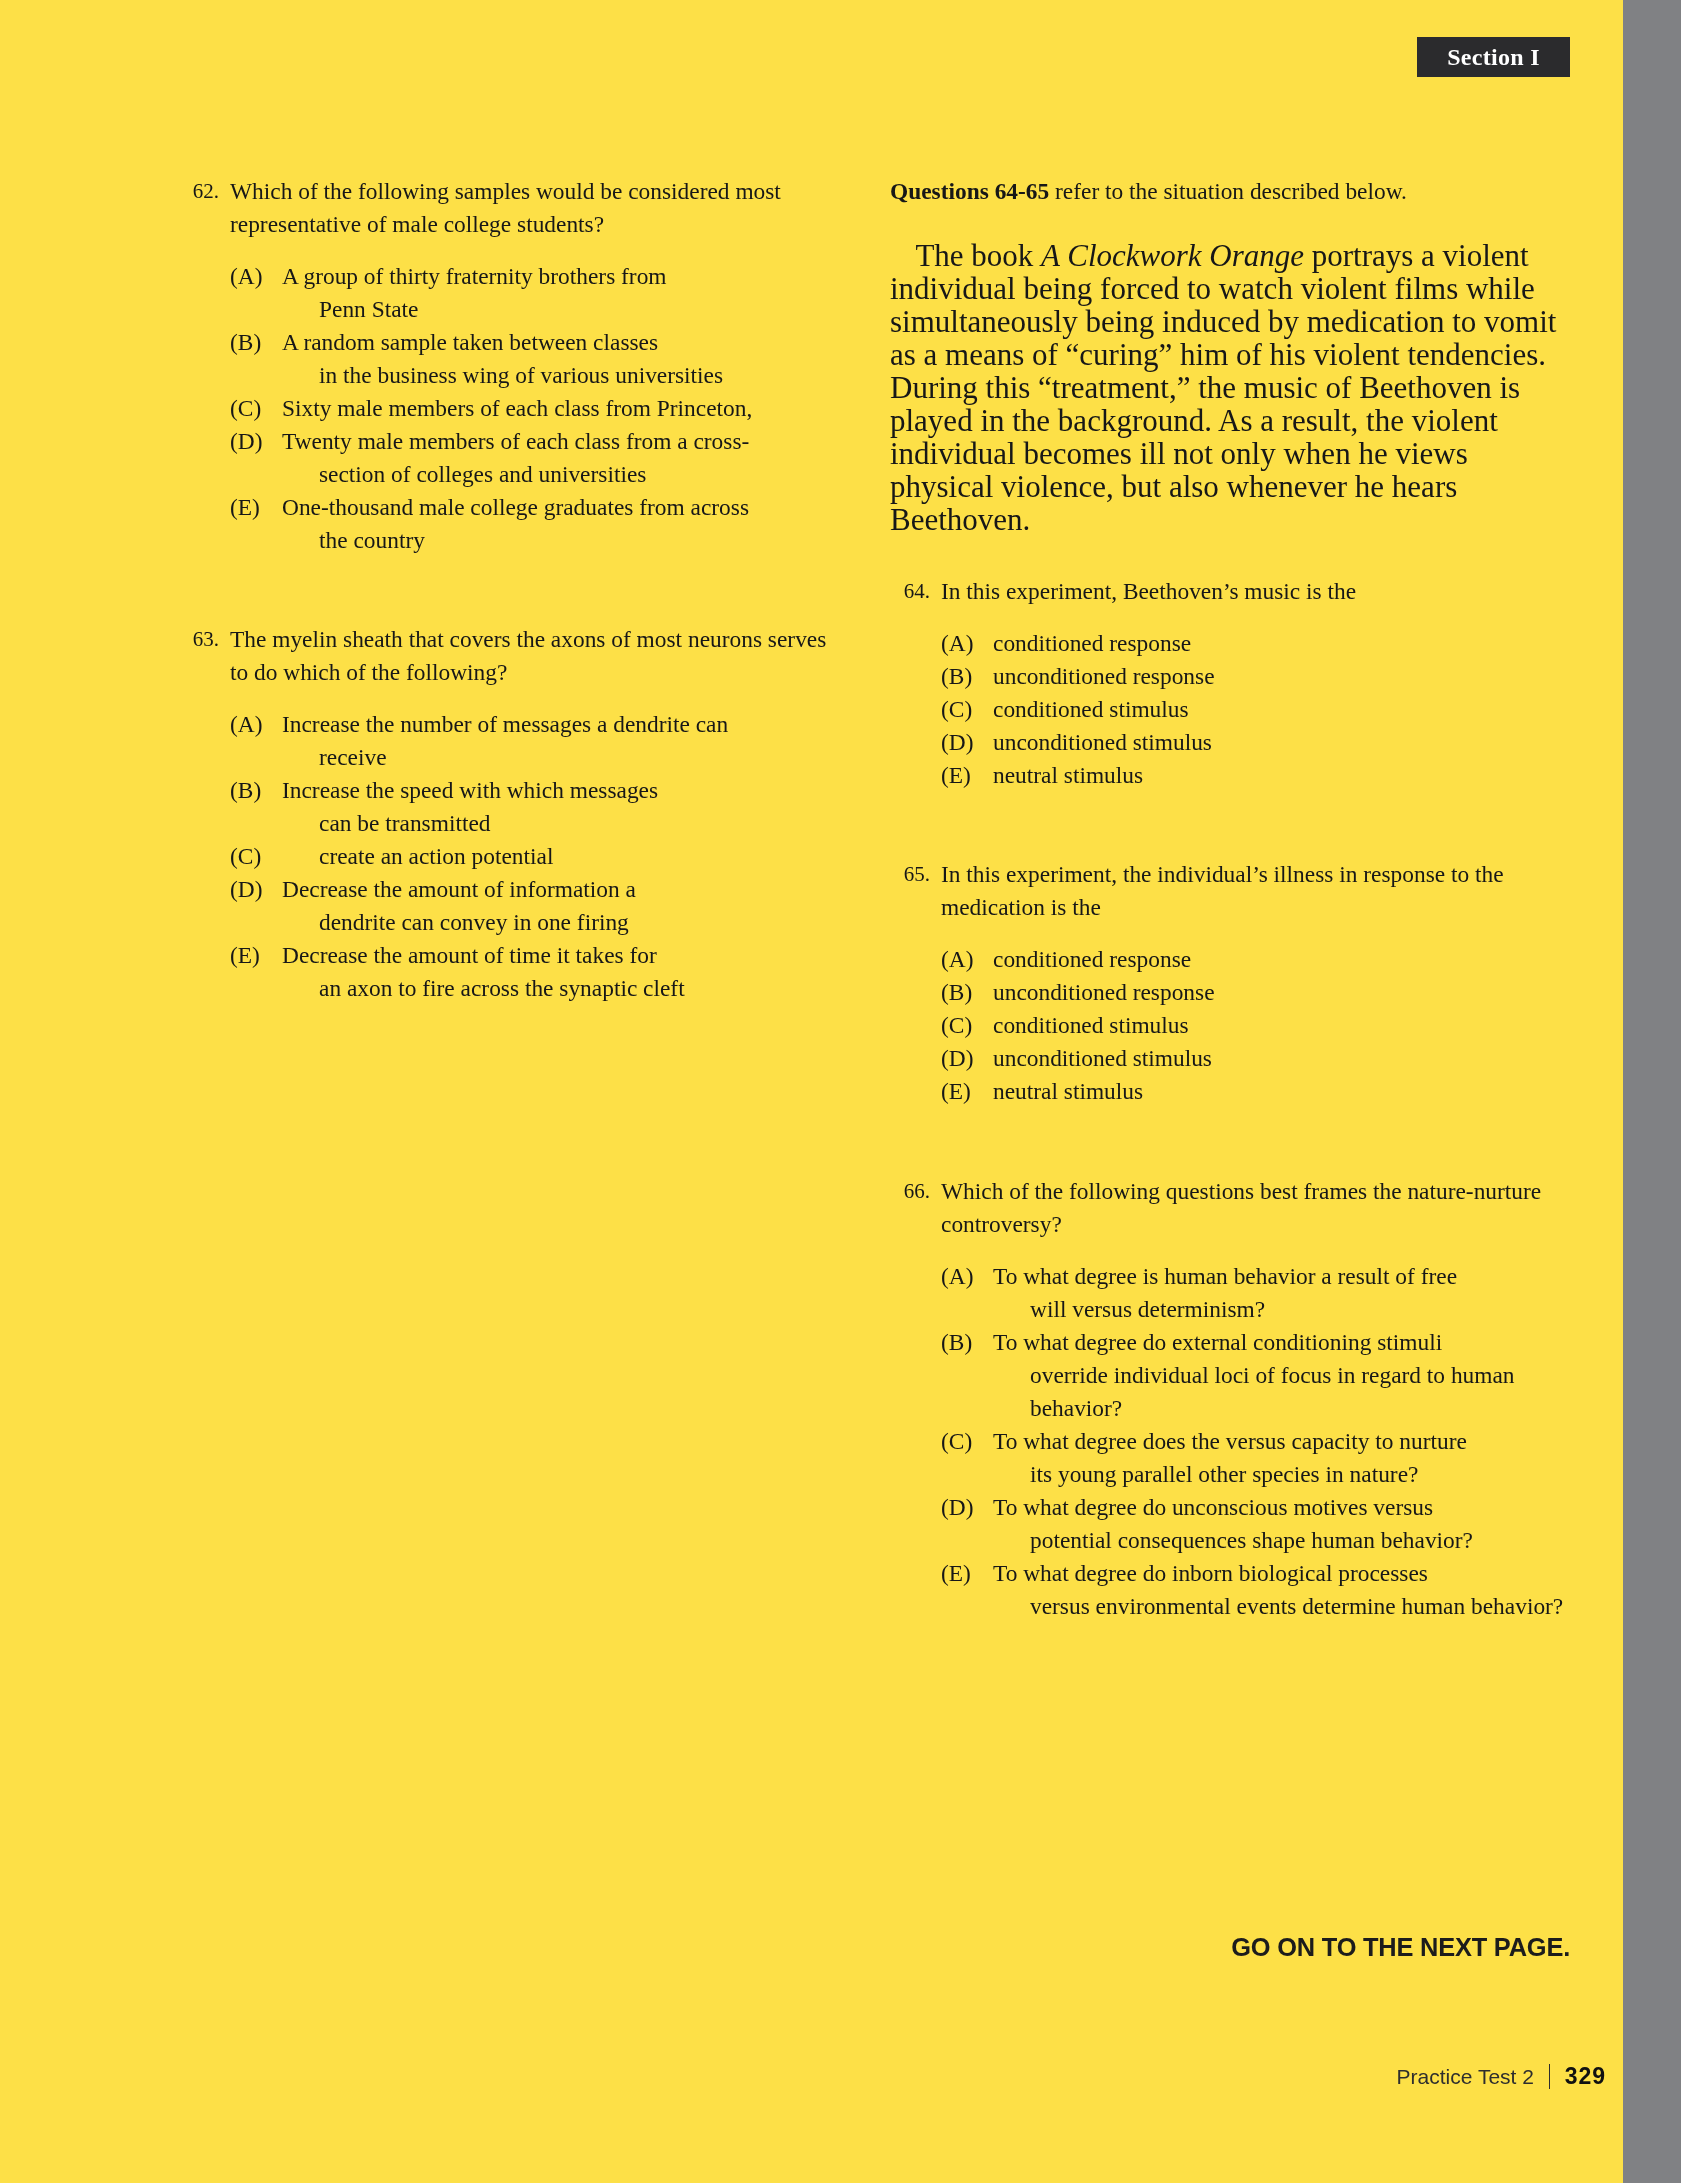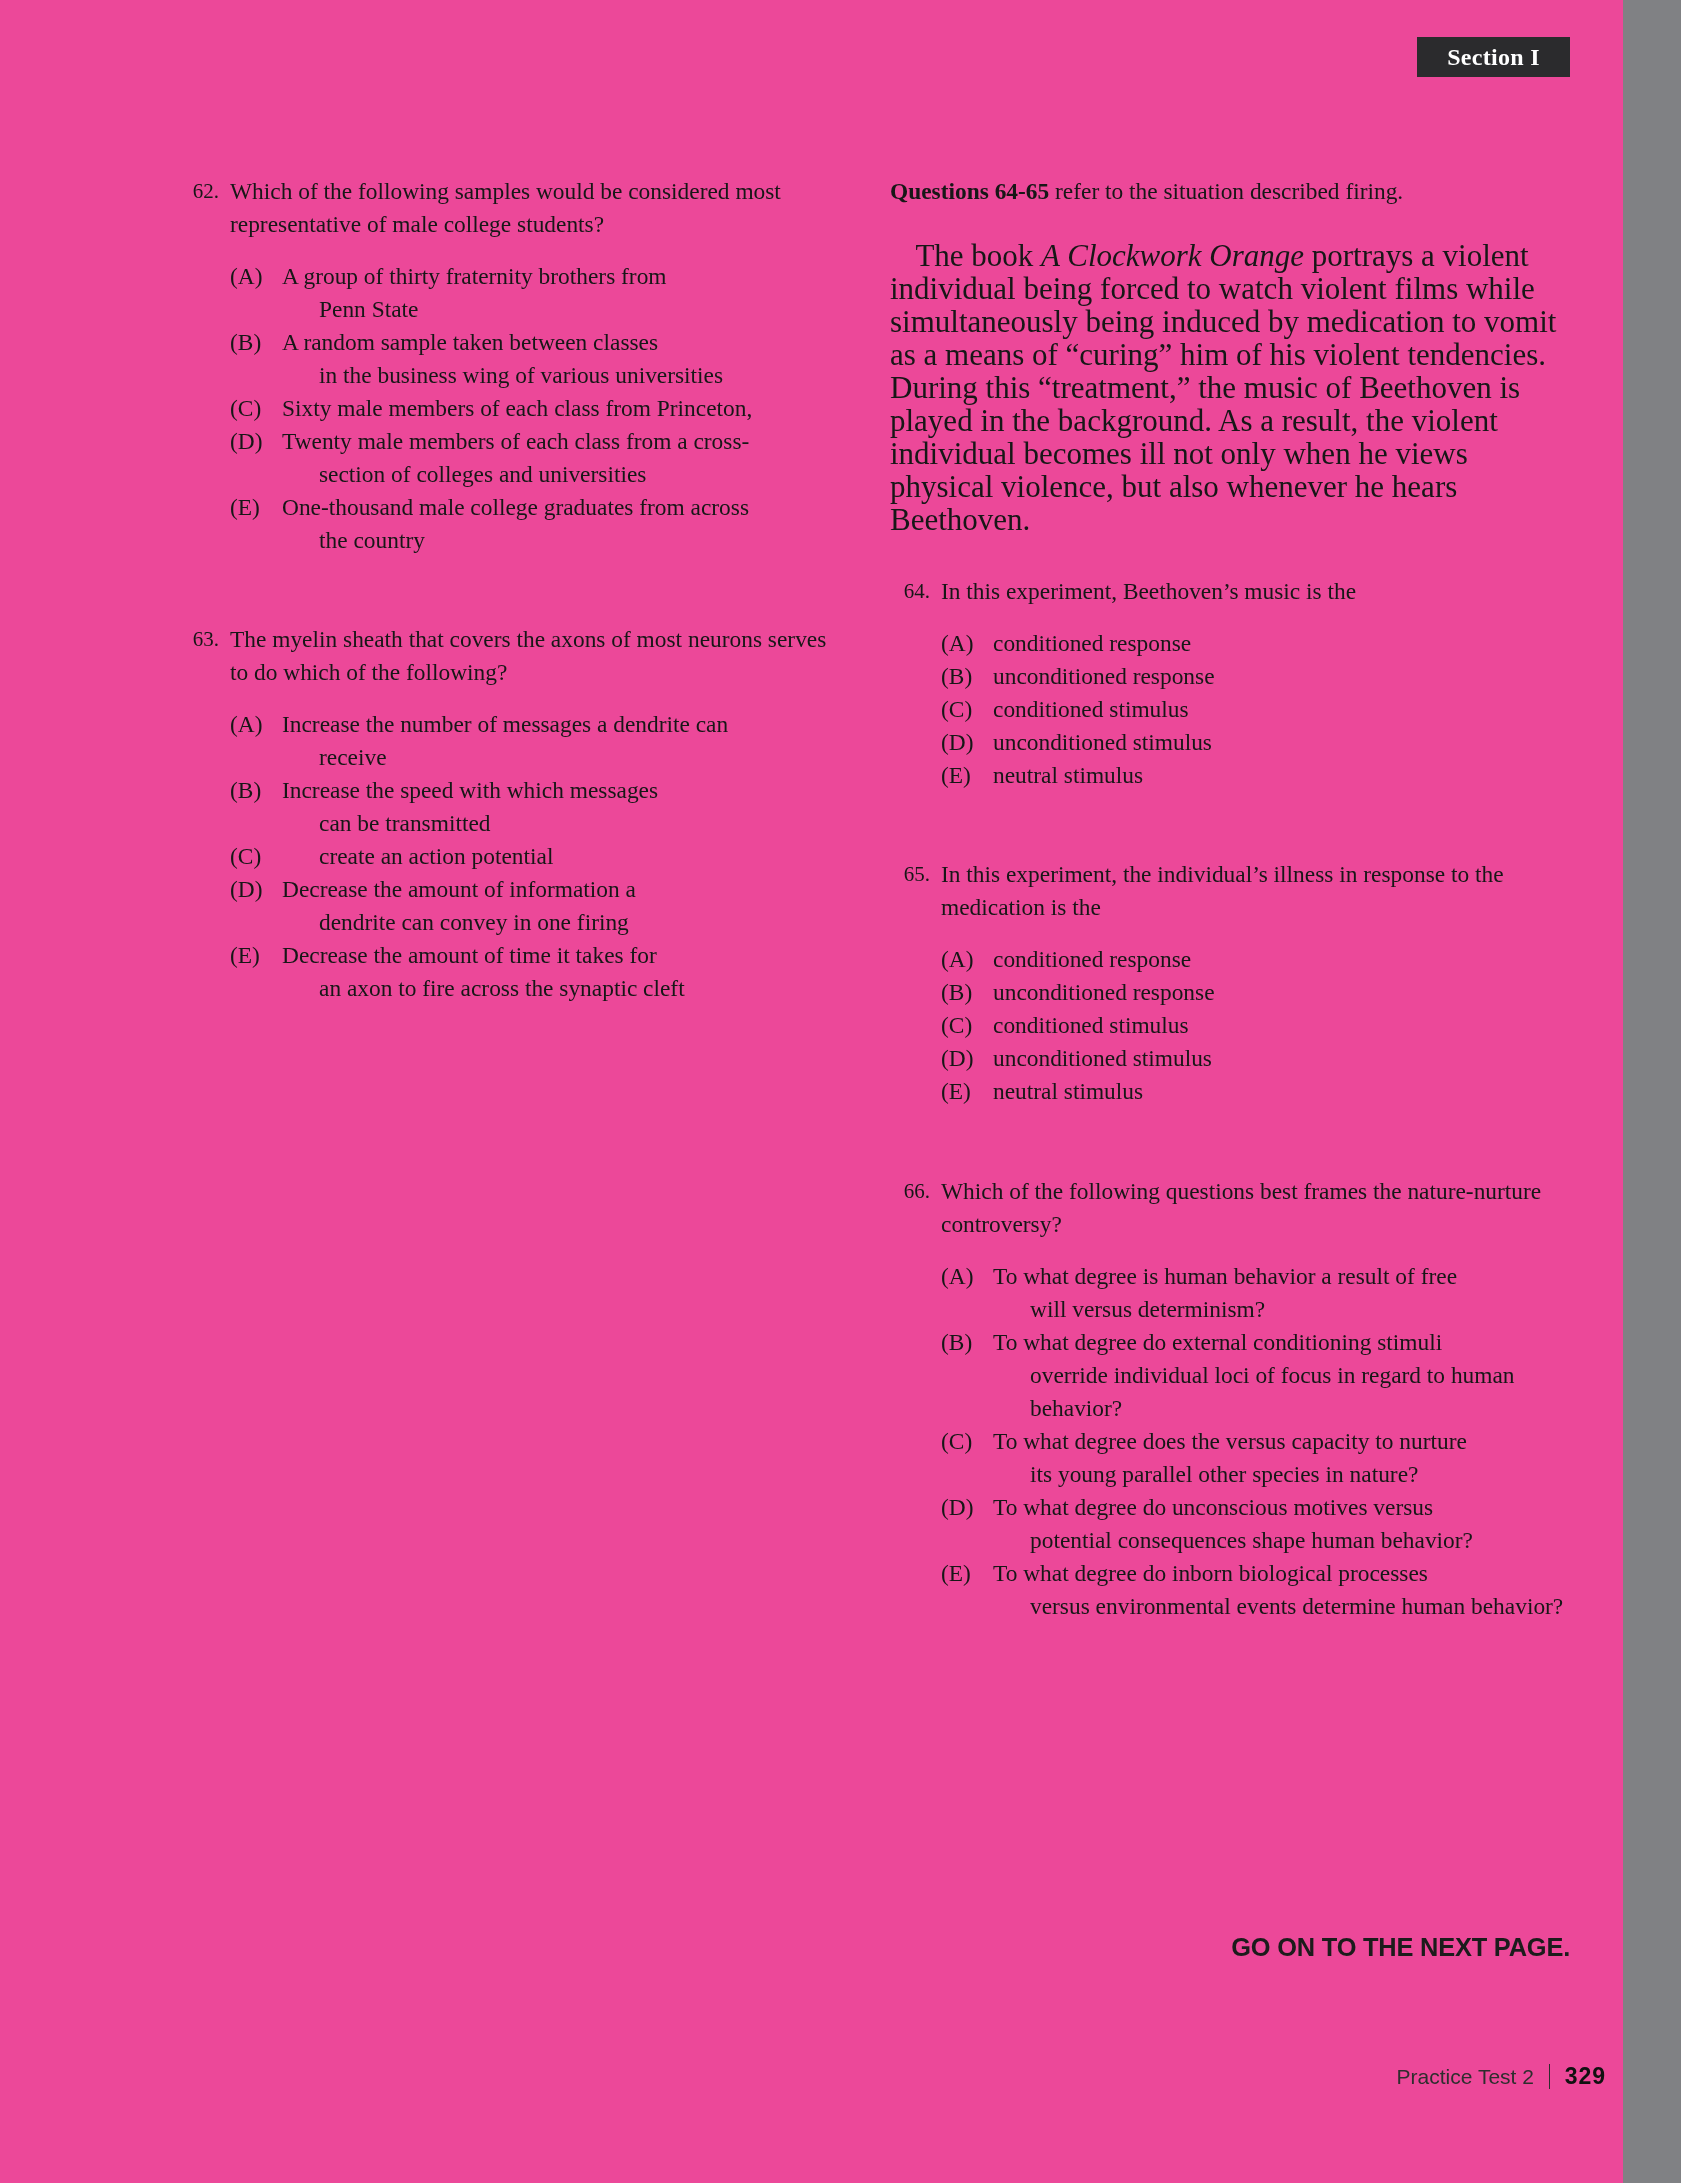--- a/index.html
+++ b/index.html
@@ -14,21 +14,21 @@
     position: relative;
     overflow: hidden;
     font-family: "Liberation Serif", "DejaVu Serif", serif;
     color: #171717;
   }
 
   
   #page {
     position: absolute;
     inset: 0;
-    background: #ec4899;
+    background: #fde047;
     padding-left: 24px;
   }
   #gutter-band {
     position: absolute;
     top: 0;
     right: 0;
     width: 58px;
     height: 2183px;
     background: #808184;
   }
@@ -255,21 +255,21 @@
             <span class="choice-cont">an axon to fire across the synaptic cleft</span>
           </div>
         </div>
       </div>
 
     </div>
 
     <div class="column" id="col-right">
 
       <div class="passage-header">
-        <b>Questions 64-65</b><span> refer to the situation described firing.</span>
+        <b>Questions 64-65</b><span> refer to the situation described below.</span>
       </div>
 
       <div class="passage-body">
         <span>The book </span><i>A Clockwork Orange</i><span> portrays a violent individual being forced to watch violent films while simultaneously being induced by medication to vomit as a means of “curing” him of his violent tendencies. During this “treatment,” the music of Beethoven is played in the background. As a result, the violent individual becomes ill not only when he views physical violence, but also whenever he hears Beethoven.</span>
       </div>
 
       <div class="question">
         <div class="q-stem">
           <span class="q-num">64.</span>
           <span>In this experiment, Beethoven’s music is the</span>

